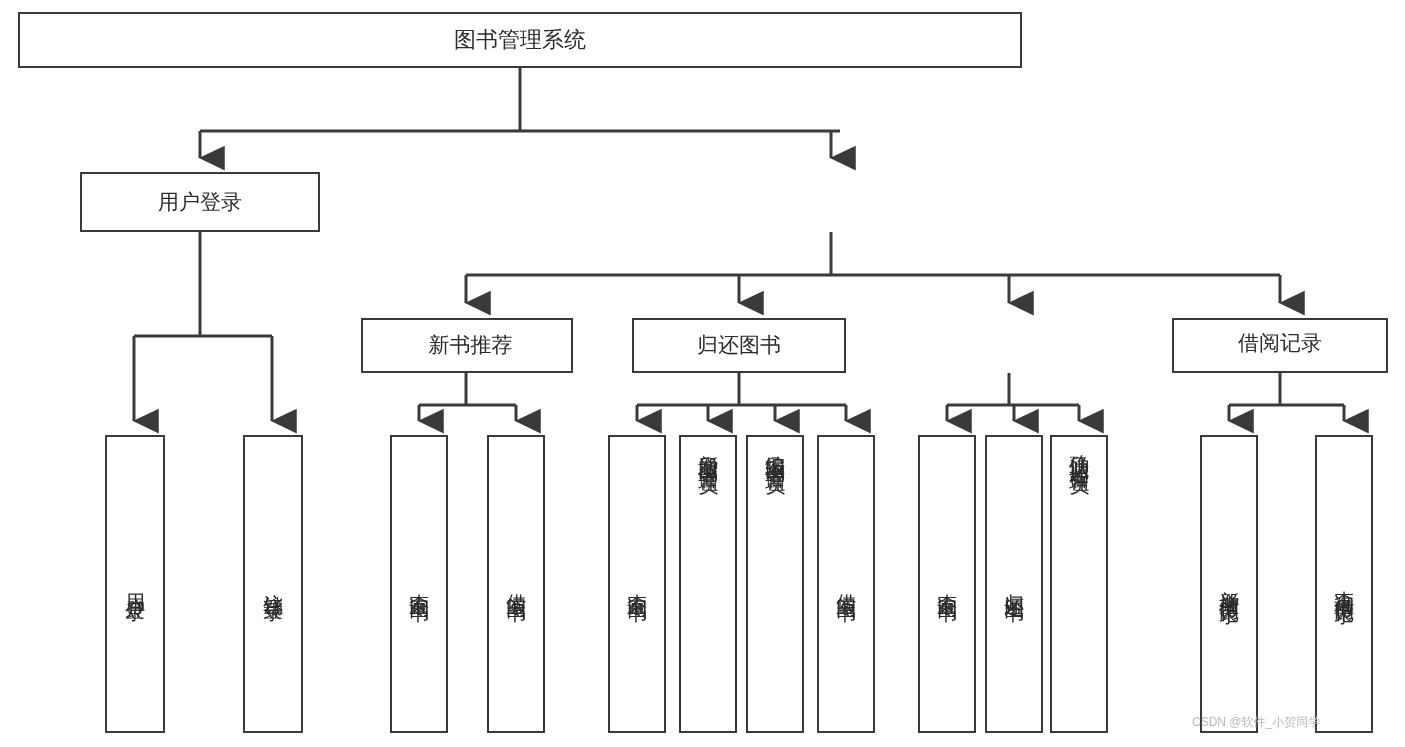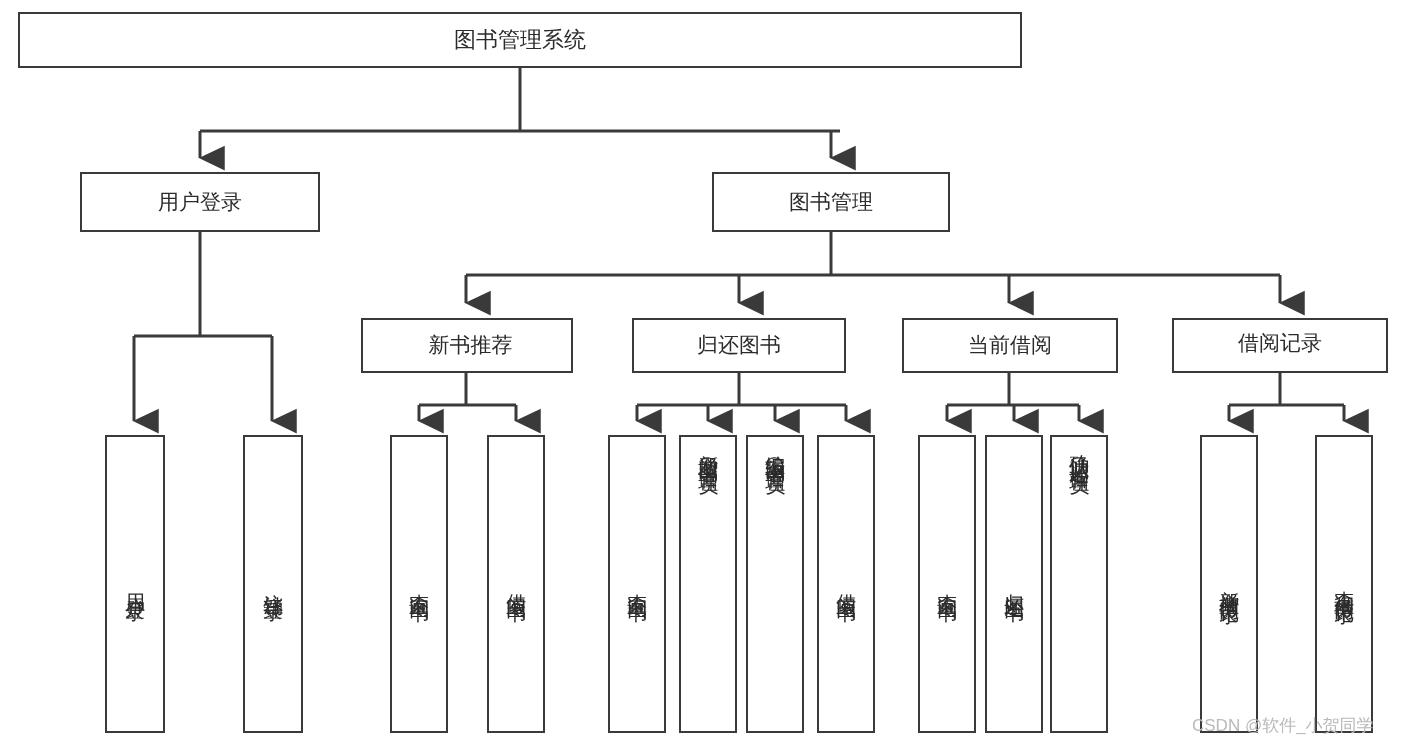--- a/index.html
+++ b/index.html
@@ -40,21 +40,21 @@
     white-space:nowrap;
     display:block;
   }
 
   
   .node.leaf.center{ align-items:center; padding-top:0; }
 
   #watermark{
     position:absolute;
     left:1192px; top:714px;
-    font-size:17px;
+    font-size:12px;
     color:#b9b9b9;
     letter-spacing:0px;
     white-space:nowrap;
     font-family:"Liberation Sans","DejaVu Sans",sans-serif;
   }
 </style>
 </head>
 <body>
 
 <div id="stage">
@@ -109,32 +109,26 @@
     </g>
   </svg>
 
   <div class="node root" id="n-root" style="left: 18px; top: 12px; width: 1004px; height: 56px;">
     <span>图书管理系统</span>
   </div>
 
   <div class="node h" id="n-l1-0" style="left: 80px; top: 172px; width: 240px; height: 60px;">
     <span>用户登录</span>
   </div>
-  <div class="node h" id="n-l1-1" style="left: 712px; top: 172px; width: 238px; height: 60px;">
-    <span>图书管理</span>
-  </div>
 
   <div class="node h" id="n-l2-0" style="left: 361px; top: 318px; width: 212px; height: 55px; padding-left: 7px;">
     <span>新书推荐</span>
   </div>
   <div class="node h" id="n-l2-1" style="left: 632px; top: 318px; width: 214px; height: 55px;">
     <span>归还图书</span>
-  </div>
-  <div class="node h" id="n-l2-2" style="left: 902px; top: 318px; width: 216px; height: 55px;">
-    <span>当前借阅</span>
   </div>
   <div class="node h" id="n-l2-3" style="left: 1172px; top: 318px; width: 216px; height: 55px; font-family: Liberation Mono, monospace;">
     <span>借阅记录</span>
   </div>
 
   <div class="node leaf center" id="n-lf-0" style="left: 105px; top: 435px; width: 60px; height: 298px;">
     <span class="vtext">用户登录</span>
   </div>
   <div class="node leaf center" id="n-lf-1" style="left: 243px; top: 435px; width: 60px; height: 298px;">
     <span class="vtext">注销登录</span>

